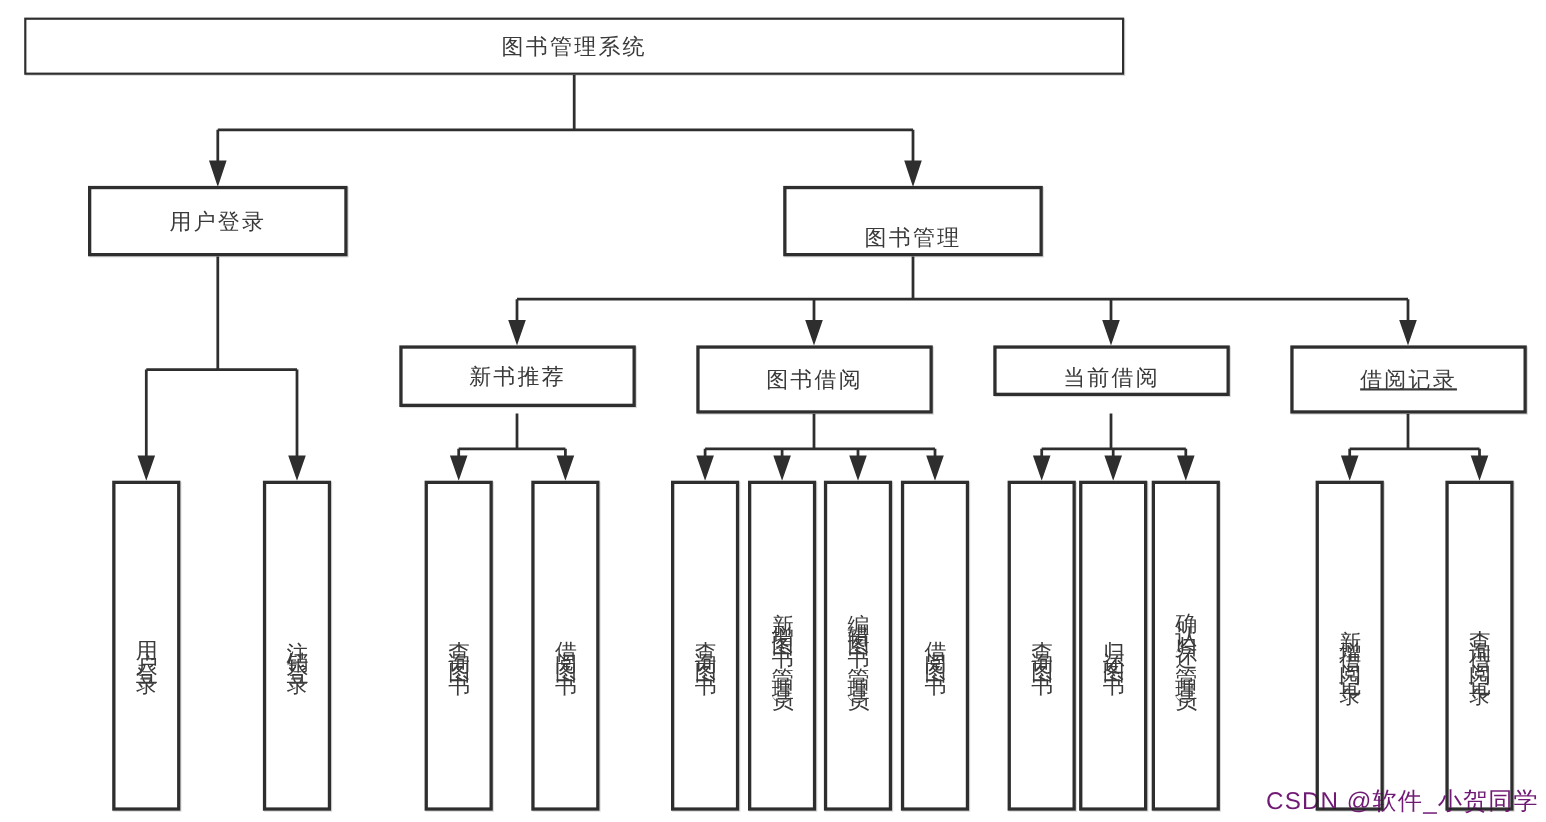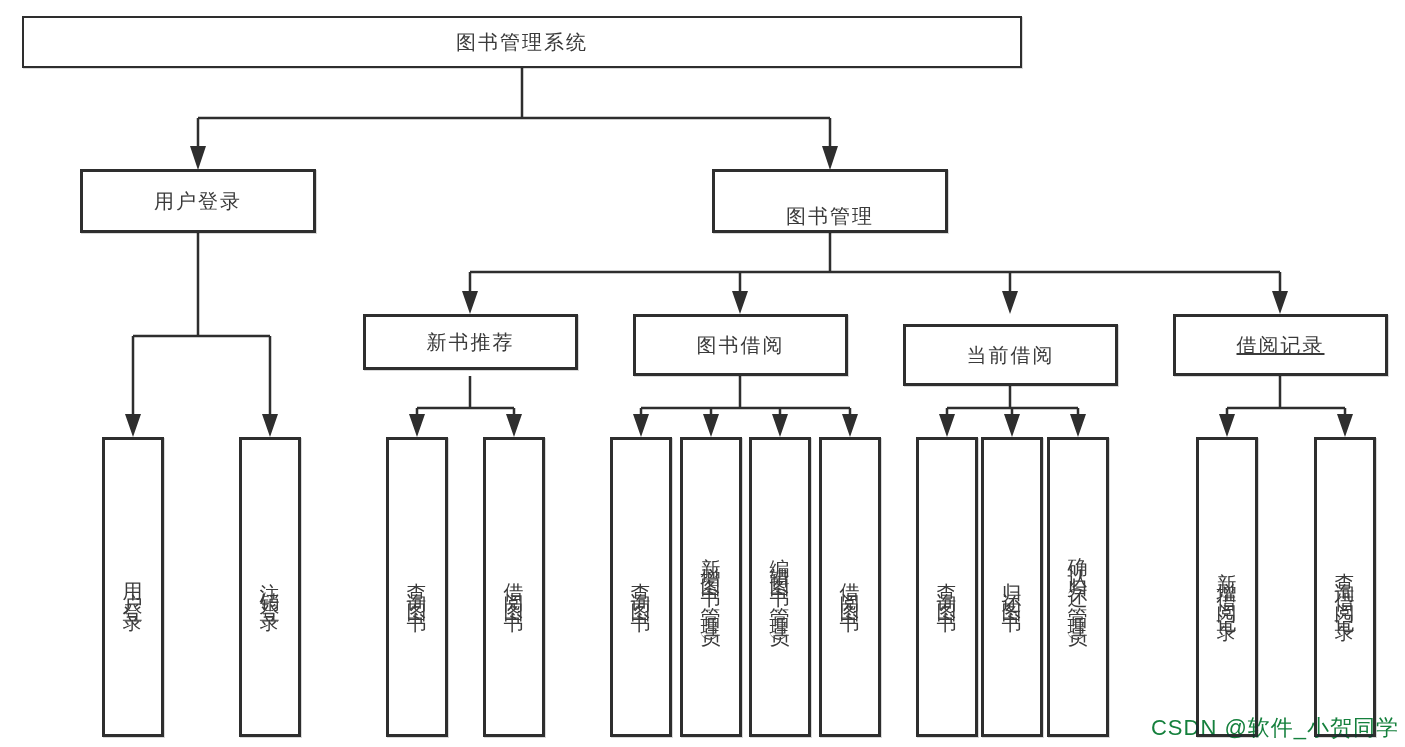--- a/index.html
+++ b/index.html
@@ -62,21 +62,21 @@
     font-size: 20px;
     line-height: 1;
     white-space: nowrap;
   }
 
   .watermark {
     position: absolute;
     right: 6px;
     bottom: 4px;
     font-size: 22px;
-    color: #15803d;
+    color: #701a75;
     letter-spacing: 1px;
     mix-blend-mode: darken;
     z-index: 10;
   }
 </style>
 </head>
 <body>
 
 <div class="canvas">
 
@@ -128,21 +128,21 @@
   <div class="node branch" style="left:712px; top:169px; width:236px;align-items:flex-end;">
     <span>图书管理</span>
   </div>
 
   <div class="node branch" style="left:363px; top:314px; width:215px; height:56px;">
     <span>新书推荐</span>
   </div>
   <div class="node branch" style="left:633px; top:314px; width:215px; height:62px;">
     <span>图书借阅</span>
   </div>
-  <div class="node branch" style="left:903px; top:324px; width:215px; height:62px;">
+  <div class="node branch" style="left:903px; top:314px; width:215px; height:46px;align-items:flex-end;">
     <span>当前借阅</span>
   </div>
   <div class="node branch" style="left:1173px; top:314px; width:215px; height:62px;text-decoration:underline;">
     <span>借阅记录</span>
   </div>
 
   <div class="node leaf" style="left:102px;">
     <span class="vtext">用户登录</span>
   </div>
   <div class="node leaf" style="left:239px;">

